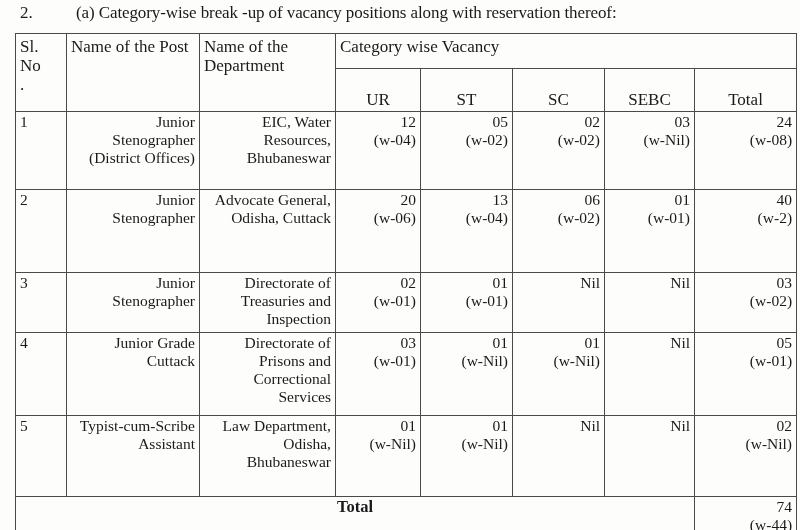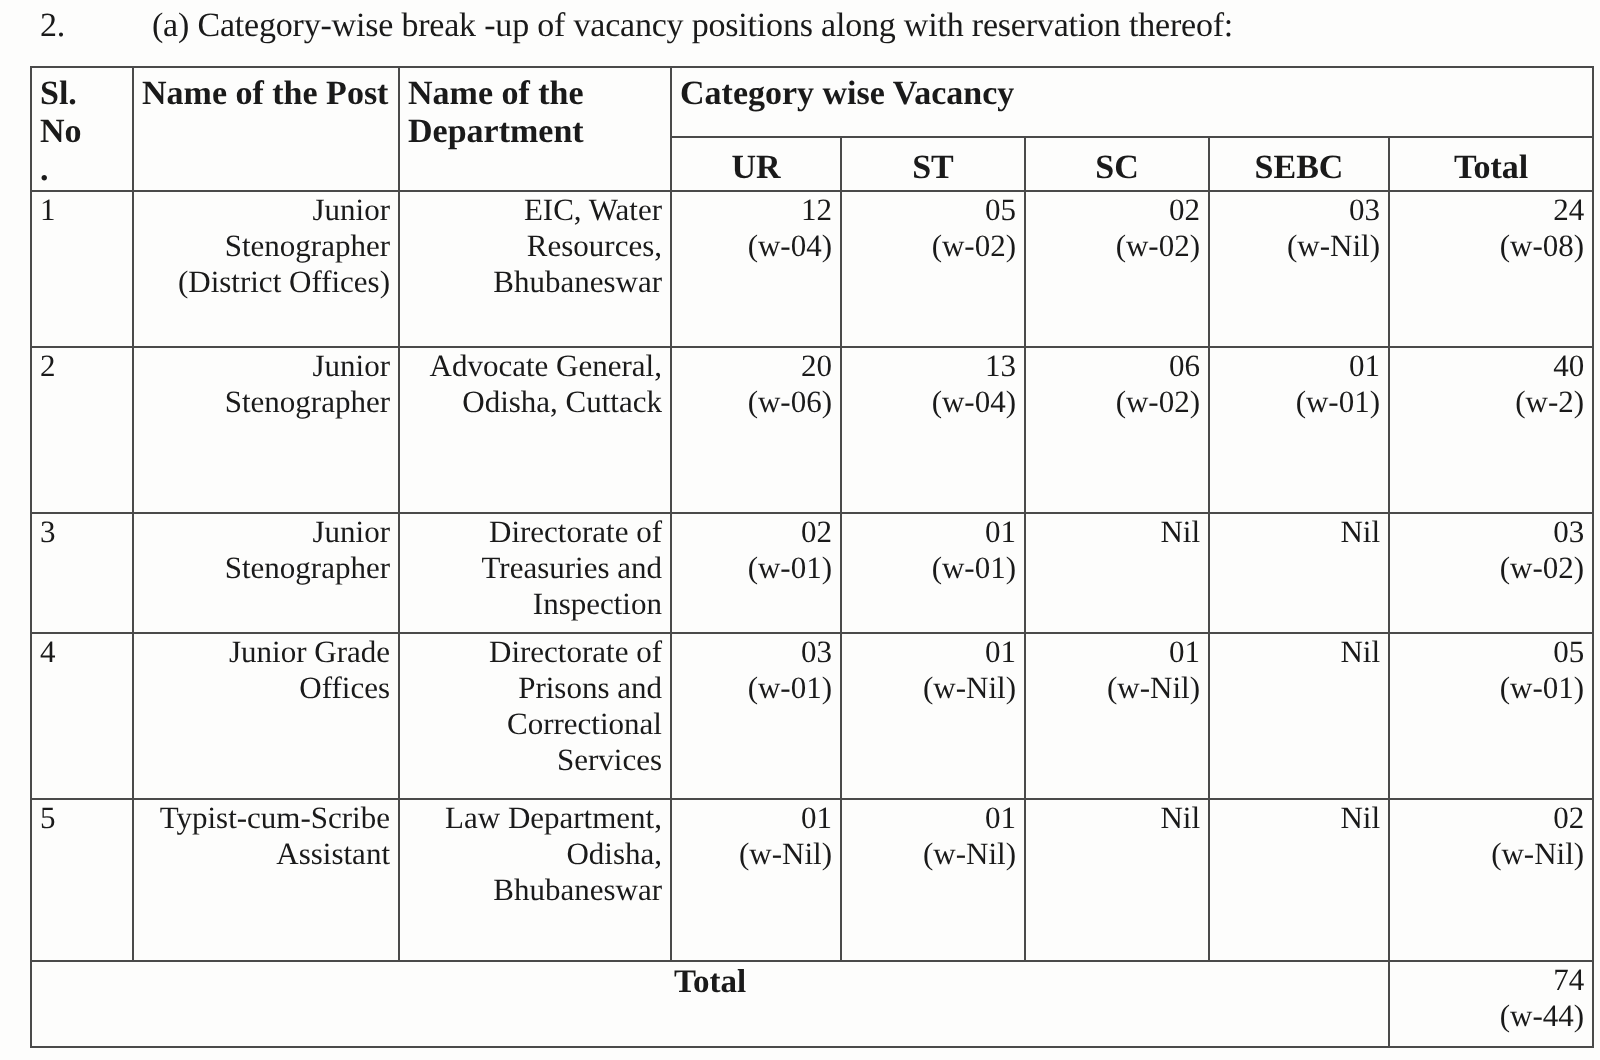--- a/index.html
+++ b/index.html
@@ -38,30 +38,30 @@
       table-layout: fixed;
       font-size: 15.5px;
       line-height: 18px;
     }
     table.vac td, table.vac th {
       border: 1px solid #4a4a4a;
       vertical-align: top;
       padding: 1px 4px 0 4px;
     }
     table.vac th {
-      font-weight: bold;
+      font-weight: normal;
       font-size: 17px;
       line-height: 19px;
       text-align: left;
       padding-top: 3px;
     }
     table.vac th.cat {
       text-align: center;
       vertical-align: middle;
-      padding-top: 2px;
+      padding-top: 18px;
       height: 24px;
     }
     table.vac th.cwv {
       vertical-align: top;
       height: 31px;
     }
     td.c { text-align: right; }
     td.sl { text-align: left; padding-left: 5px; }
     td.bold { font-weight: normal; }
     .val, .w { display: block; }
@@ -189,21 +189,21 @@
           <span class="w"></span>
         </td>
       <td class="c bold">
           <span class="val">03</span>
           <span class="w">(w-02)</span>
         </td>
     </tr>
 
     <tr class="r4">
       <td class="sl">4</td>
-      <td class="c">Junior Grade Offices</td>
+      <td class="c">Junior Grade Cuttack</td>
       <td class="c">Directorate of Prisons and Correctional Services</td>
       <td class="c">
           <span class="val">03</span>
           <span class="w">(w-01)</span>
         </td>
       <td class="c">
           <span class="val">01</span>
           <span class="w">(w-Nil)</span>
         </td>
       <td class="c">

